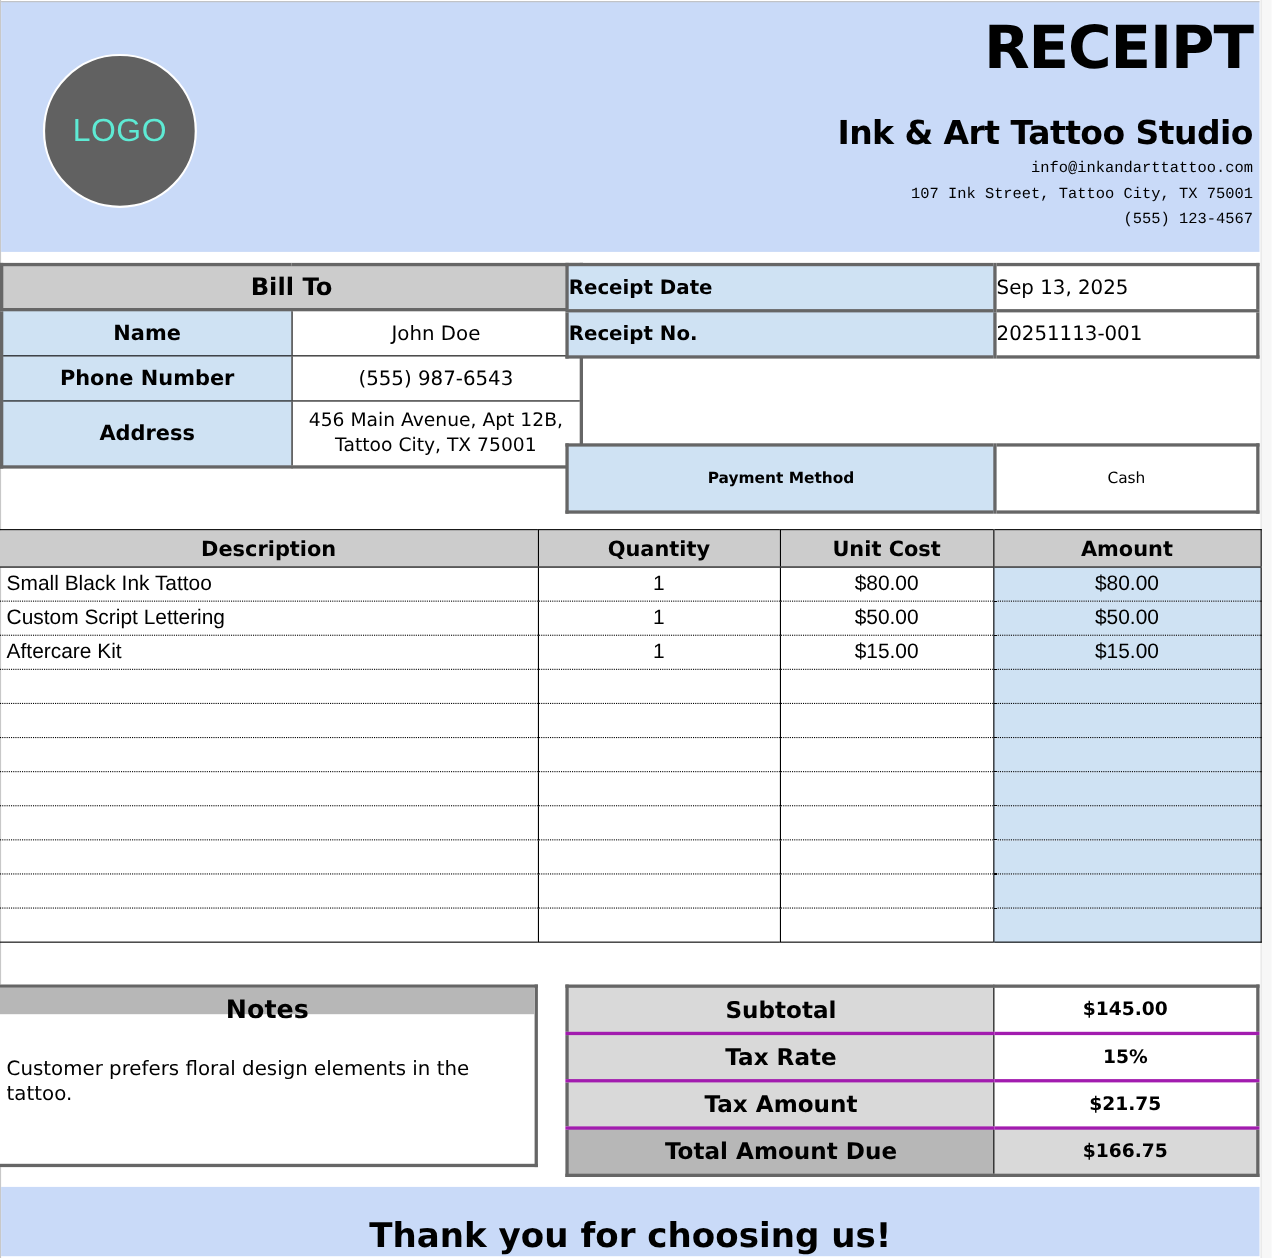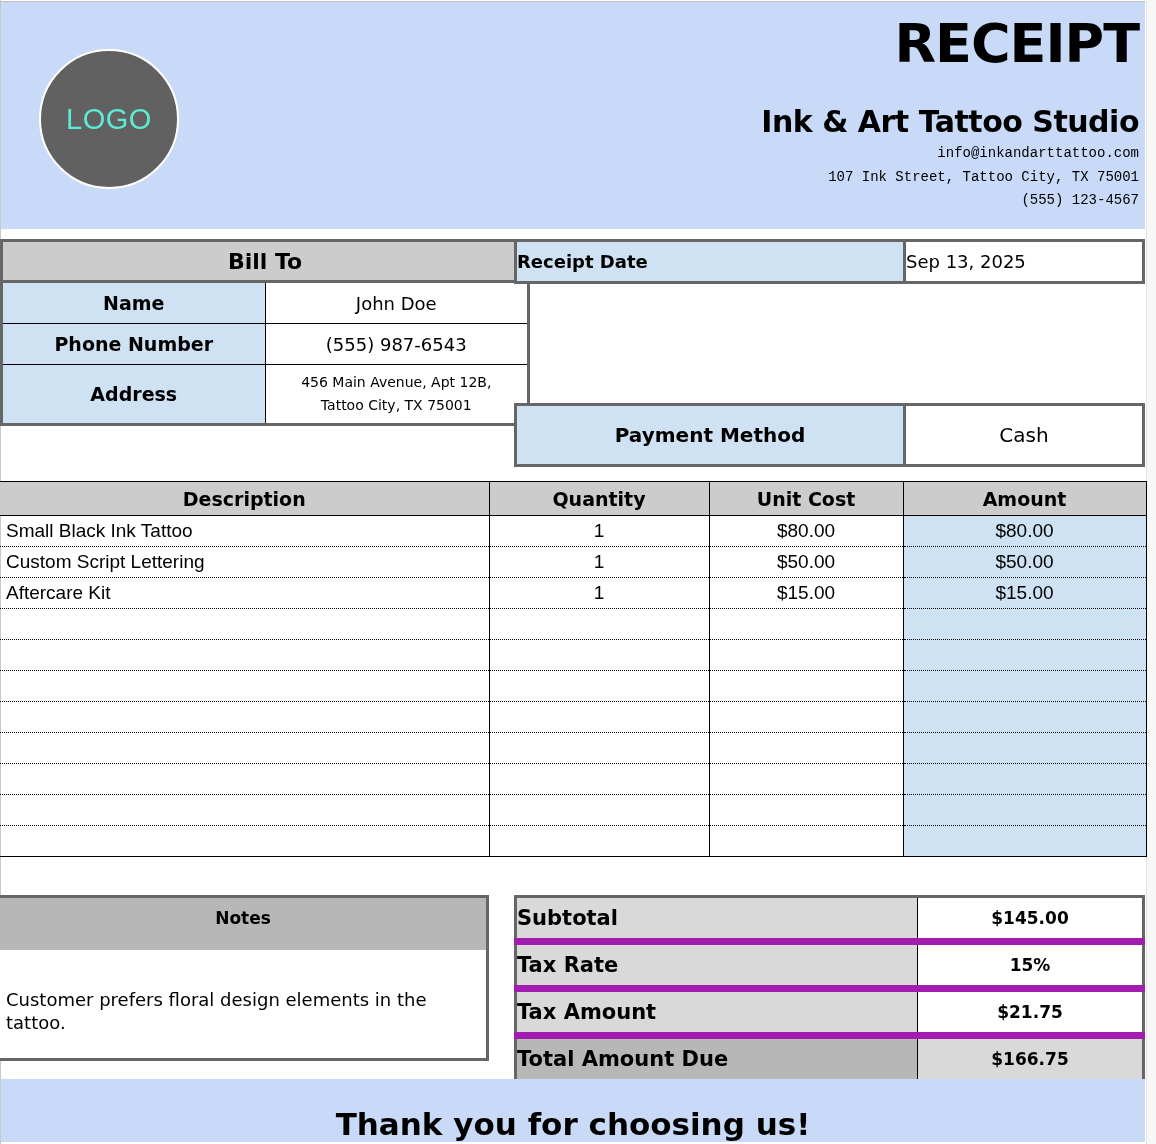--- a/index.html
+++ b/index.html
@@ -22,47 +22,47 @@
   table { border-collapse: collapse; position: absolute; table-layout: fixed; }
   td, th { padding: 0; }
   .boxed { border: 3px solid #666666; }
 
   
   .billto { left: 0; top: 239px; width: 530px; }
   .billto th { background: #cccccc; height: 38px; font-size: 22px; font-family: "DejaVu Sans", sans-serif; font-weight: bold; border-bottom: 3px solid #666666; }
   .billto td { height: 40px; border-top: 1px solid #000; font-size: 18px; text-align: center; font-family: "DejaVu Sans", sans-serif; }
   .billto tr:nth-child(2) td { border-top: none; }
   .billto td.lbl { background: #cfe2f3; font-weight: bold; width: 199px; border-right: 1px solid #000; font-size: 19px; }
-  .billto td.addr { height: 58px; font-size: 14px; line-height: 23px; }
+  .billto td.addr { height: 58px; font-size: 17px; line-height: 23px; }
 
   .meta { left: 514px; top: 239px; width: 631px; }
   .meta td { height: 39px; border-top: 3px solid #666; font-size: 18px; text-align: left; font-family: "DejaVu Sans", sans-serif; }
   .meta td.lbl { background: #cfe2f3; font-weight: bold; width: 386px; border-right: 3px solid #666; }
   .pay { left: 514px; top: 403px; width: 631px; }
-  .pay td { height: 58px; font-size: 20px; text-align: center; font-family: "DejaVu Sans", sans-serif; }
+  .pay td { height: 58px; font-size: 14px; text-align: center; font-family: "DejaVu Sans", sans-serif; }
   .pay td.lbl { background: #cfe2f3; font-weight: bold; width: 386px; border-right: 3px solid #666; }
 
   
   .items { left: 0; top: 481px; width: 1146px; border: 1px solid #000; border-left: none; }
   .items th { background: #cccccc; height: 33px; font-family: "DejaVu Sans", sans-serif; font-weight: bold; font-size: 19px; border-left: 1px solid #000; border-bottom: 1px solid #000; }
   .items th:first-child { border-left: none; }
   .items td { height: 30px; border-bottom: 1px dotted #000; border-left: 1px solid #000; font-size: 19px; text-align: center; }
   .items td:first-child { border-left: none; text-align: left; padding-left: 6px; }
   .items tr:last-child td { border-bottom: none; }
   .items td.amt { background: #cfe2f3; }
 
   
   .notes { position: absolute; left: 0; top: 895px; width: 489px; height: 166px; border: 3px solid #666; border-left: none; box-sizing: border-box; background: #fff; }
-  .notes-head { height: 52px; background: #b7b7b7; text-align: center; line-height: 40px; font-family: "DejaVu Sans", sans-serif; font-weight: bold; font-size: 17px; }
+  .notes-head { height: 24px; background: #b7b7b7; text-align: center; line-height: 40px; font-family: "DejaVu Sans", sans-serif; font-weight: bold; font-size: 23px; }
   .notes-body { padding: 38px 8px 0 6px; font-family: "DejaVu Sans", sans-serif; font-size: 18px; line-height: 23px; }
 
   .totals { left: 514px; top: 895px; width: 631px; }
-  .totals td { height: 40px; border-top: 7px solid #a21caf; font-family: "DejaVu Sans", sans-serif; font-weight: bold; }
+  .totals td { height: 40px; border-top: 3px solid #a21caf; font-family: "DejaVu Sans", sans-serif; font-weight: bold; }
   .totals tr:first-child td { border-top: none; }
-  .totals td.lbl { background: #d9d9d9; width: 386px; text-align: left; padding-right: 14px; font-size: 21px; border-right: 1px solid #000; }
+  .totals td.lbl { background: #d9d9d9; width: 386px; text-align: center; padding-right: 0; font-size: 21px; border-right: 1px solid #000; }
   .totals td.val { text-align: center; font-size: 17px; background: #fff; }
   .totals tr.grand td.lbl { background: #b7b7b7; }
   .totals tr.grand td.val { background: #d9d9d9; }
 
   
   .footer-band { position: absolute; left: 1px; top: 1079px; width: 1144px; height: 63px; background: #c9daf8; display: flex; align-items: flex-end; justify-content: center; font-family: "DejaVu Sans", sans-serif; font-weight: bold; font-size: 31px; }
 </style>
 </head>
 <body>
 
@@ -102,20 +102,24 @@
   </tr>
 </tbody>
   </table>
 
 <table class="meta boxed">
   <tbody>
       <tr>
     <td class="lbl" style="border-top:none">Receipt Date</td>
     <td style="border-top:none">Sep 13, 2025</td>
   </tr>
+  <tr>
+    <td class="lbl">Receipt No.</td>
+    <td>20251113-001</td>
+  </tr>
 </tbody>
   </table>
 
 <table class="pay boxed">
   <tbody>
       <tr>
     <td class="lbl">Payment Method</td>
     <td>Cash</td>
   </tr>
 </tbody>

